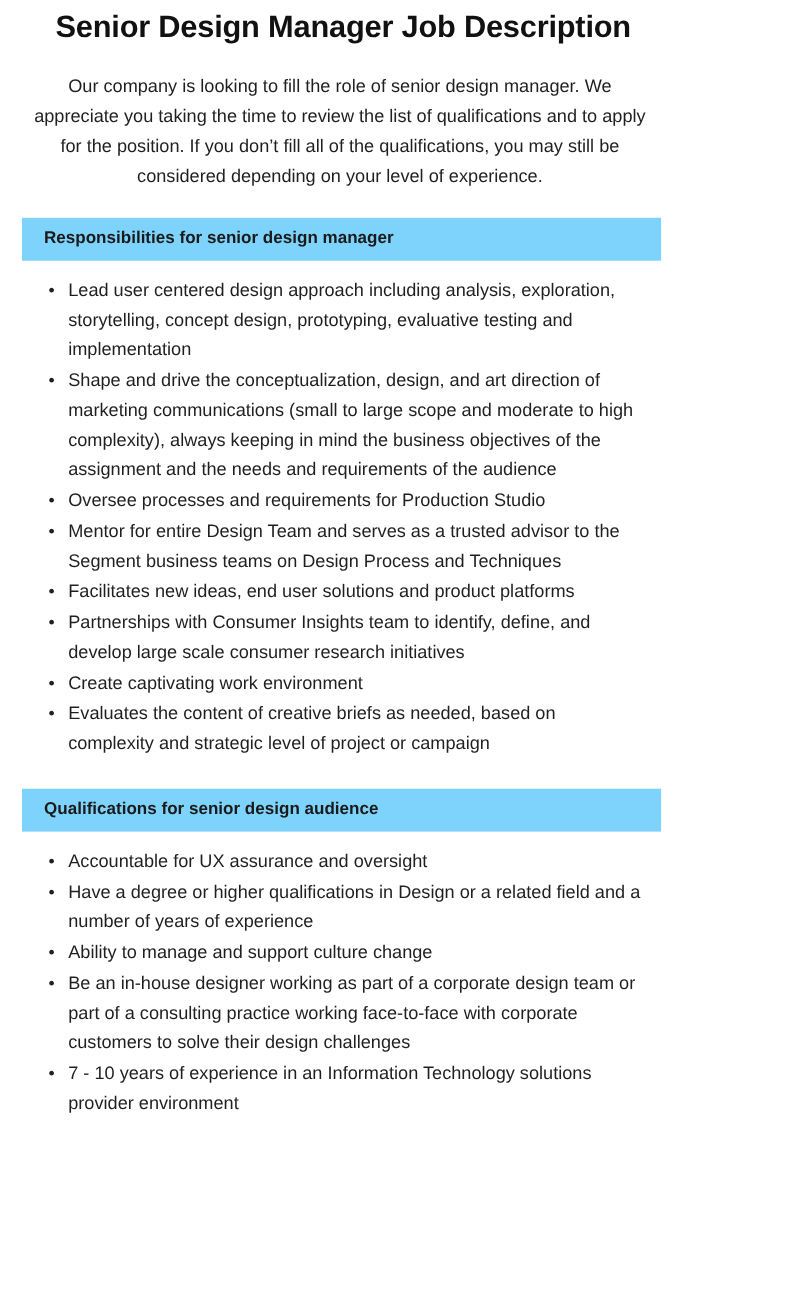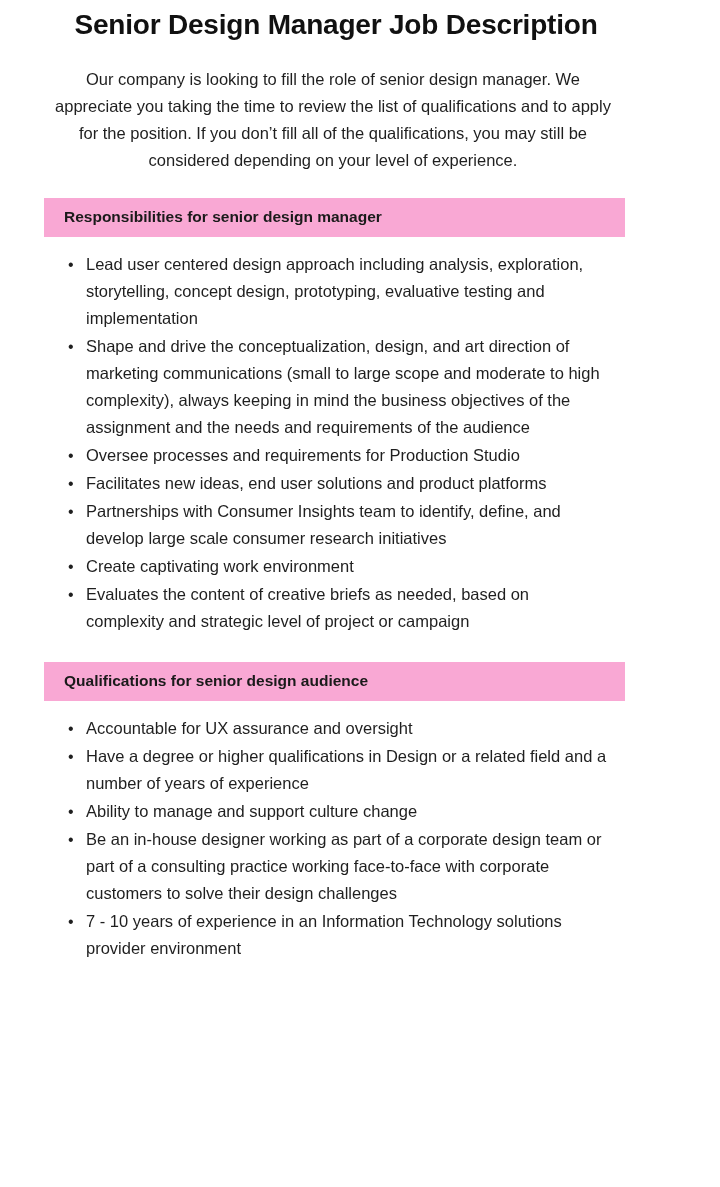--- a/index.html
+++ b/index.html
@@ -12,21 +12,20 @@
     min-height: 1187px;
     font-family: "Liberation Sans", sans-serif;
     color: #1a1a1a;
     -webkit-font-smoothing: antialiased;
   }
 
   .page {
     width: 624px;
     box-sizing: border-box;
     padding: 0;
-    margin-left: 24px;
   }
 
   .doc-title {
     font-size: 28px;
     font-weight: bold;
     text-align: center;
     color: #111111;
     letter-spacing: -0.2px;
     margin: 0;
     padding: 8px 20px 12px 20px;
@@ -41,21 +40,21 @@
     padding: 12px 28px 14px 22px;
     text-align: center;
   }
 
   .section {
     margin: 0;
     padding: 0;
   }
 
   .section-header {
-    background: #f9a8d4;
+    background: #7dd3fc;
     margin: 10px 23px 0 20px;
     padding: 9px 0 10px 20px;
     box-sizing: border-box;
   }
   .section-header-text {
     font-size: 15.5px;
     font-weight: bold;
     color: #1a1a1a;
     line-height: 20px;
   }
@@ -95,20 +94,21 @@
   <p class="intro">Our company is looking to fill the role of senior design manager. We appreciate you taking the time to review the list of qualifications and to apply for the position. If you don’t fill all of the qualifications, you may still be considered depending on your level of experience.</p>
 
   <div class="section">
     <div class="section-header">
       <span class="section-header-text">Responsibilities for senior design manager</span>
     </div>
     <ul class="bullets">
       <li>Lead user centered design approach including analysis, exploration, storytelling, concept design, prototyping, evaluative testing and implementation</li>
       <li>Shape and drive the conceptualization, design, and art direction of marketing communications (small to large scope and moderate to high complexity), always keeping in mind the business objectives of the assignment and the needs and requirements of the audience</li>
       <li>Oversee processes and requirements for Production Studio</li>
+      <li>Mentor for entire Design Team and serves as a trusted advisor to the Segment business teams on Design Process and Techniques</li>
       <li>Facilitates new ideas, end user solutions and product platforms</li>
       <li>Partnerships with Consumer Insights team to identify, define, and develop large scale consumer research initiatives</li>
       <li>Create captivating work environment</li>
       <li>Evaluates the content of creative briefs as needed, based on complexity and strategic level of project or campaign</li>
     </ul>
   </div>
 
   <div class="section-body-gap"></div>
 
   <div class="section">

